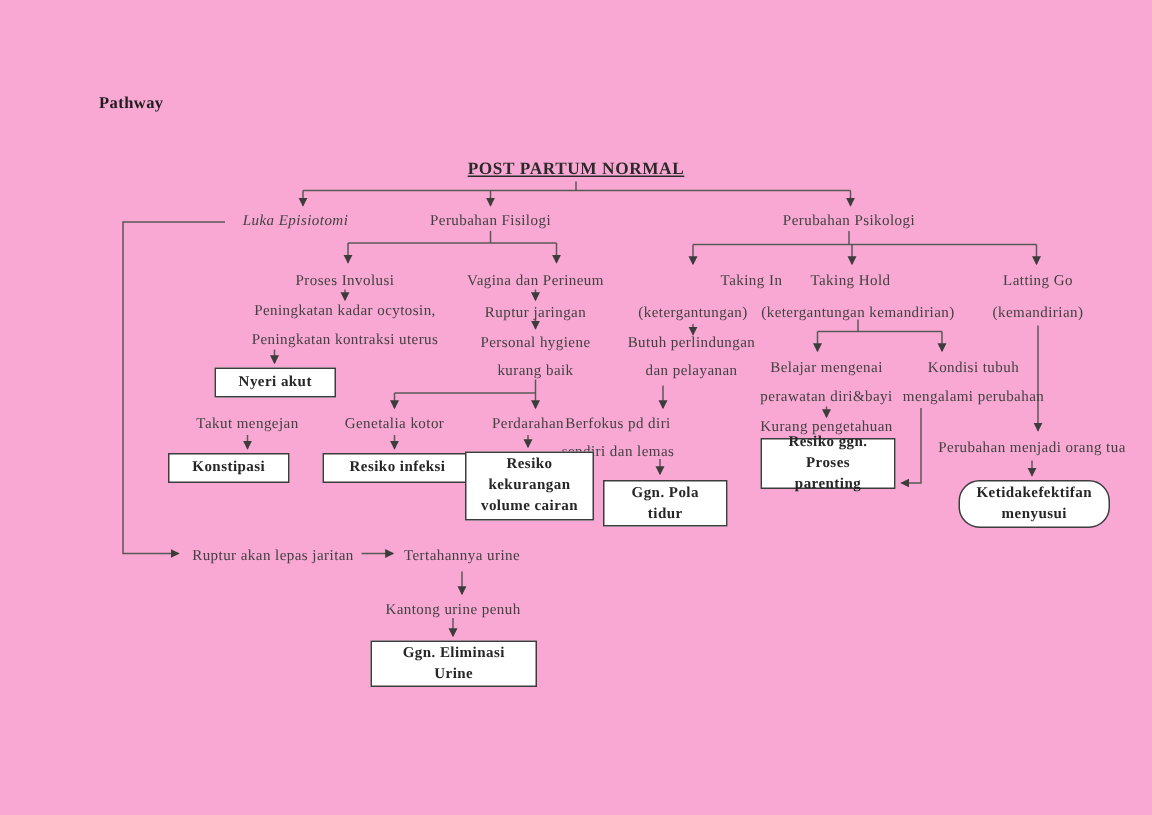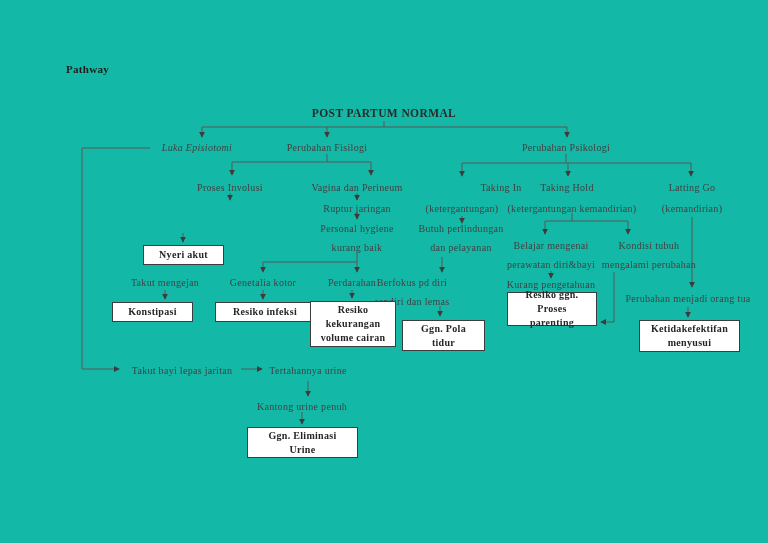--- a/index.html
+++ b/index.html
@@ -1,27 +1,27 @@
 <!DOCTYPE html>
 <html><head>
 <meta charset="utf-8">
 <style>
   html,body{margin:0;padding:0;background:#fff;}
   #canvas{
-    position:relative;width:768px;height:543px;background:#14b8a6;overflow:hidden;
+    position:relative;width:768px;height:543px;background:#f9a8d4;overflow:hidden;
     font-family:"Liberation Serif", serif;
   }
   #wires{position:absolute;left:0;top:0;width:768px;height:543px;}
   .heading{
     position:absolute;left:66px;top:62px;
     font:bold 11px/14px "Liberation Serif", serif;color:#1d1d1d;letter-spacing:.3px;
   }
   .root-title{
     position:absolute;transform:translateX(-50%);
-    font:bold 11.5px/16px "Liberation Serif", serif;color:#2a2a2a;letter-spacing:.4px;white-space:pre;
+    font:bold 11.5px/16px "Liberation Serif", serif;color:#2a2a2a;letter-spacing:.4px;white-space:pre;text-decoration:underline;
   }
   .lbl{
     position:absolute;transform:translateX(-50%);
     font:10px/19px "Liberation Serif", serif;color:#414141;letter-spacing:.3px;
     white-space:pre;text-align:center;
   }
   .box{
     position:absolute;box-sizing:border-box;background:#fff;
     border:1.5px solid #3c3c3c;
     display:flex;align-items:center;justify-content:center;
@@ -101,20 +101,22 @@
 
   <div class="heading">Pathway</div>
 
   <div class="root-title" style="left:384px;top:105px;">POST PARTUM NORMAL</div>
 
   <div class="lbl" style="left:197px;top:138px;font-style:italic;">Luka Episiotomi</div>
   <div class="lbl" style="left:327px;top:138px;">Perubahan Fisilogi</div>
   <div class="lbl" style="left:566px;top:138px;">Perubahan Psikologi</div>
 
   <div class="lbl" style="left:230px;top:178px;">Proses Involusi</div>
+  <div class="lbl" style="left:230px;top:198px;">Peningkatan kadar ocytosin,
+Peningkatan kontraksi uterus</div>
   <div class="lbl" style="left:357px;top:178px;">Vagina dan Perineum</div>
   <div class="lbl" style="left:357px;top:199px;">Ruptur jaringan</div>
   <div class="lbl" style="left:357px;top:219px;">Personal hygiene
 kurang baik</div>
 
   <div class="lbl" style="left:462px;top:178px;margin-left:39px;">Taking In</div>
   <div class="lbl" style="left:462px;top:199px;">(ketergantungan)</div>
   <div class="lbl" style="left:461px;top:219px;">Butuh perlindungan
 dan pelayanan</div>
   <div class="lbl" style="left:567px;top:178px;">Taking Hold</div>
@@ -127,33 +129,33 @@
   <div class="lbl" style="left:352px;top:273px;">Perdarahan</div>
   <div class="lbl" style="left:412px;top:273px;">Berfokus pd diri
 sendiri dan lemas</div>
   <div class="lbl" style="left:551px;top:236px;">Belajar mengenai
 perawatan diri&amp;bayi</div>
   <div class="lbl" style="left:551px;top:275px;">Kurang pengetahuan</div>
   <div class="lbl" style="left:649px;top:236px;">Kondisi tubuh
 mengalami perubahan</div>
   <div class="lbl" style="left:688px;top:289px;">Perubahan menjadi orang tua</div>
 
-  <div class="lbl" style="left:182px;top:361px;">Takut bayi lepas jaritan</div>
+  <div class="lbl" style="left:182px;top:361px;">Ruptur akan lepas jaritan</div>
   <div class="lbl" style="left:308px;top:361px;">Tertahannya urine</div>
   <div class="lbl" style="left:302px;top:397px;">Kantong urine penuh</div>
 
   <div class="box" style="left:143px;top:245px;width:81px;height:20px;">Nyeri akut</div>
   <div class="box" style="left:112px;top:302px;width:81px;height:20px;">Konstipasi</div>
   <div class="box" style="left:215px;top:302px;width:100px;height:20px;">Resiko infeksi</div>
   <div class="box" style="left:310px;top:301px;width:86px;height:46px;">Resiko
 kekurangan
 volume cairan</div>
   <div class="box" style="left:402px;top:320px;width:83px;height:31px;">Ggn. Pola
 tidur</div>
   <div class="box" style="left:507px;top:292px;width:90px;height:34px;">Resiko ggn.
 Proses
 parenting</div>
-  <div class="box" style="left:639px;top:320px;width:101px;height:32px;">Ketidakefektifan
+  <div class="box" style="left:639px;top:320px;width:101px;height:32px;border-radius:14px;">Ketidakefektifan
 menyusui</div>
   <div class="box" style="left:247px;top:427px;width:111px;height:31px;">Ggn. Eliminasi
 Urine</div>
 
 </div>
 
 </body></html>

